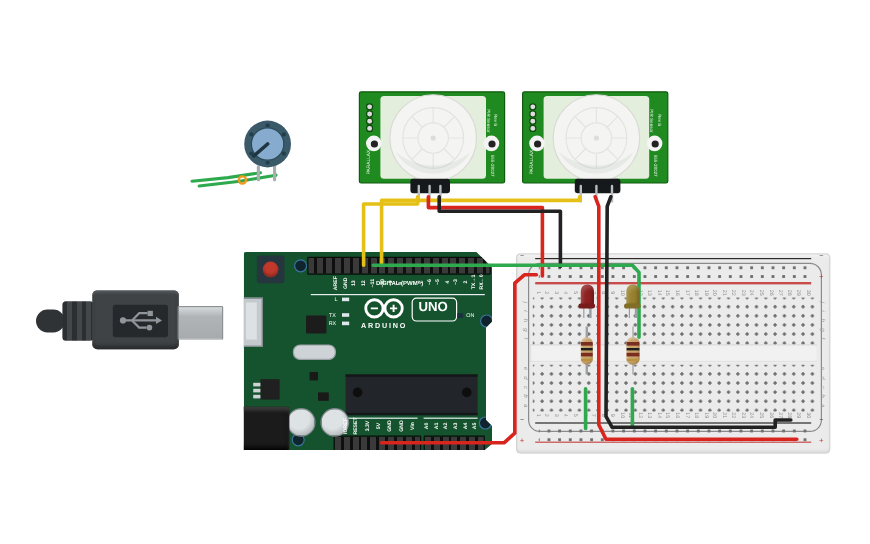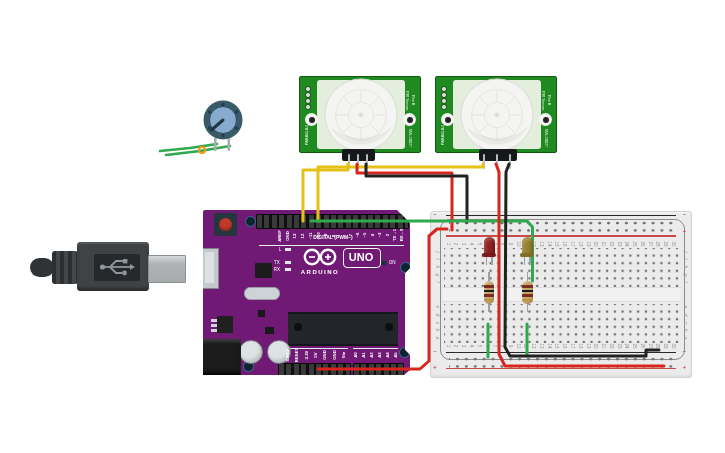--- a/index.html
+++ b/index.html
@@ -1,21 +1,21 @@
 <!DOCTYPE html>
 <html><head>
 <meta charset="utf-8">
 <style>
   html,body{margin:0;padding:0;background:#fff;}
   #canvas{position:relative;width:725px;height:453px;background:#fff;overflow:hidden;
           font-family:"Liberation Sans", sans-serif;}
   .abs{position:absolute;}
   .lbl{position:absolute;white-space:nowrap;line-height:1;transform:translate(-50%,-50%);}
   
-  #arduino{left:203px;top:210px;width:207px;height:165px;background:#701a75;
+  #arduino{left:203px;top:210px;width:207px;height:165px;background:#14532d;
            clip-path:polygon(0 0,194px 0,207px 13px,207px 58px,202px 63px,202px 140px,207px 145px,207px 160px,201px 165px,0 165px);
            border-radius:2px;}
   .hdr{position:absolute;background:repeating-linear-gradient(90deg,#3a3a3a 0 5px,#0f0f0f 5px 7.4px);
        border:1px solid #0b0b0b;border-radius:1px;}
   .hole{position:absolute;width:9px;height:9px;border-radius:50%;background:#10242e;border:1.5px solid #3a75a0;}
   .wlbl{color:#fff;position:absolute;white-space:nowrap;line-height:1;}
   
   #breadboard{left:430px;top:211px;width:262px;height:167px;background:#ebebeb;border-radius:4px;
               box-shadow:inset 0 0 0 1px #d2d2d2, inset 0 2px 2px #f8f8f8, inset 0 -2px 3px #d8d8d8;}
   .dotgrid{position:absolute;background-image:radial-gradient(circle,#6f6f6f 1.1px,rgba(111,111,111,0) 1.6px);}

